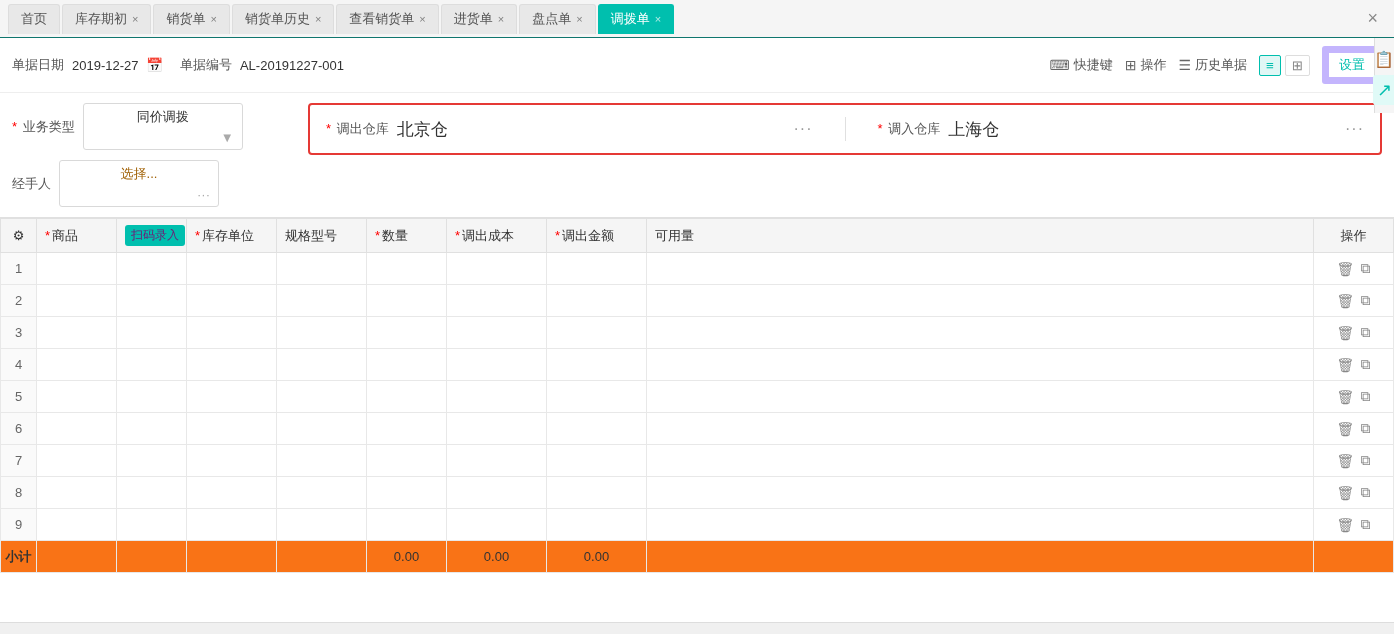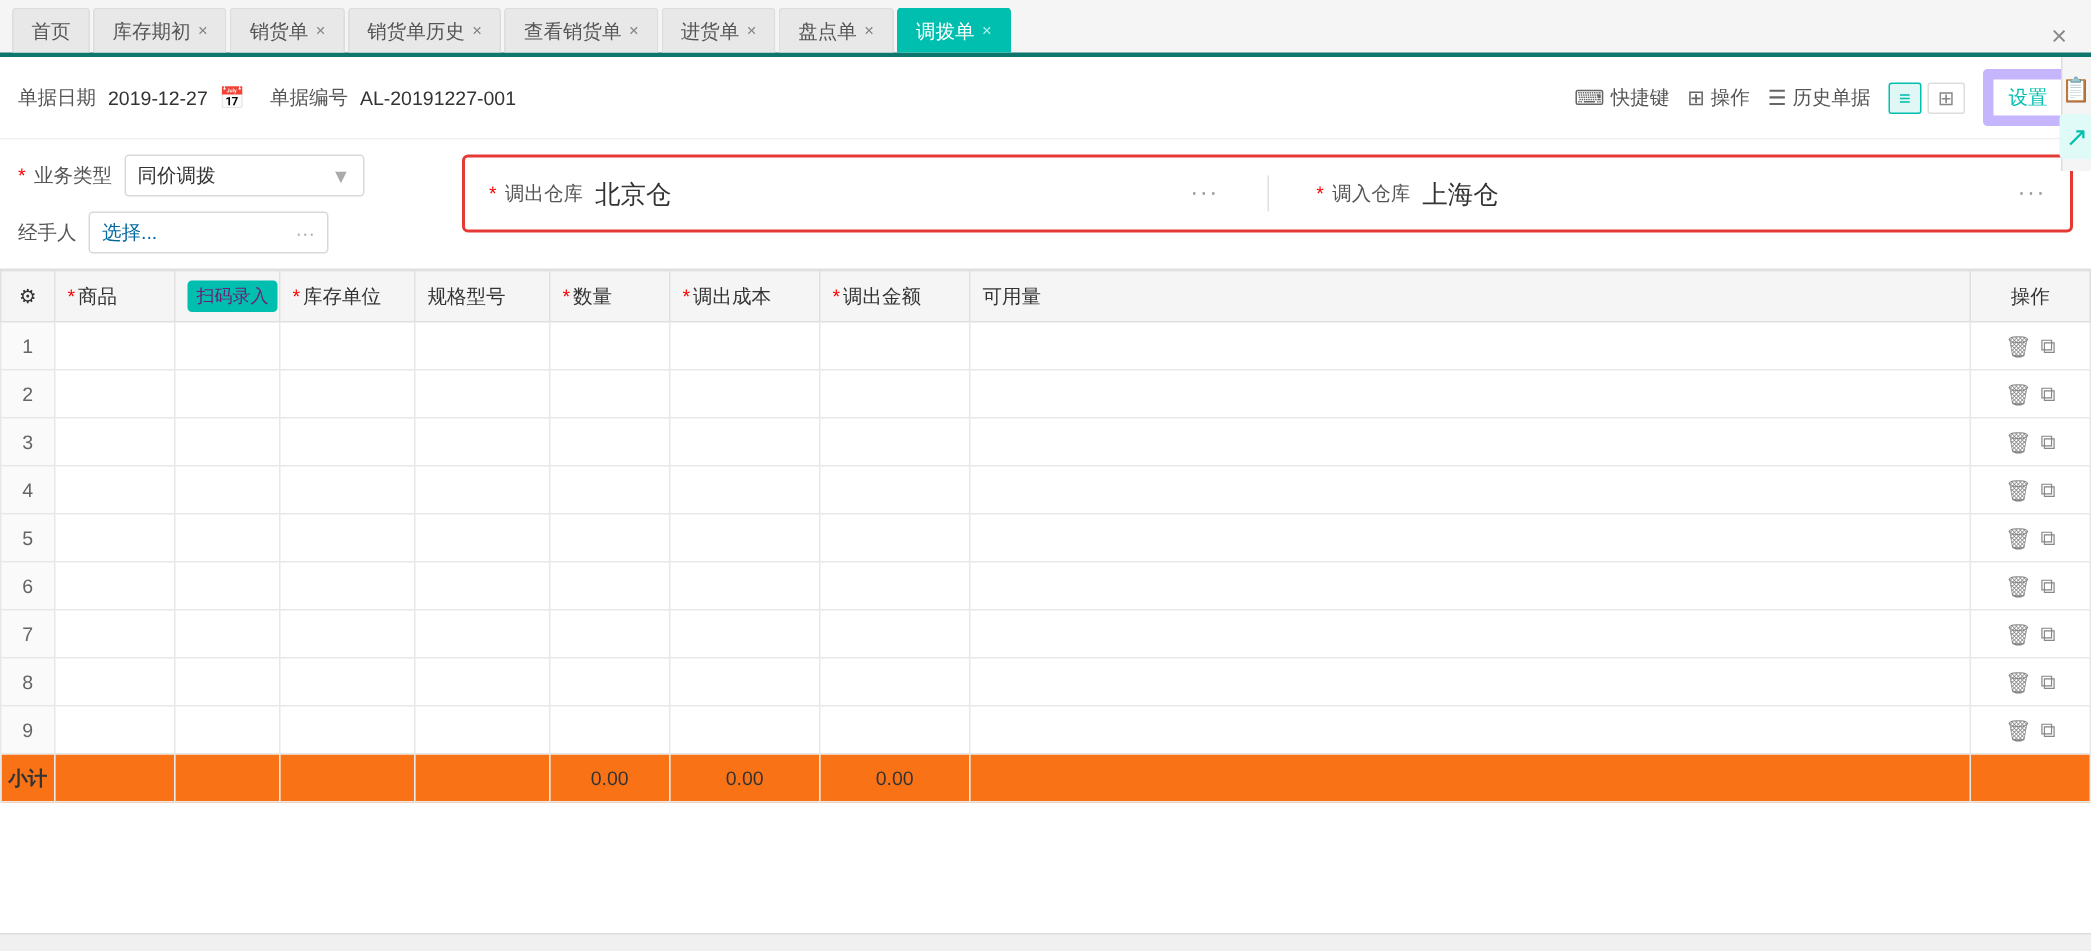--- a/index.html
+++ b/index.html
@@ -1,20 +1,20 @@
 <!DOCTYPE html>
 <html><head>
   <meta charset="utf-8">
   <style>
     * { box-sizing: border-box; margin: 0; padding: 0; }
     body { font-family: "Microsoft YaHei", "PingFang SC", sans-serif; font-size: 13px; background: #fff; color: #333; overflow: hidden; }
 
     
     .tab-bar {
-      display: flex; align-items: flex-end; background: #f5f5f5; border-bottom: 3px solid #0f766e;
+      display: flex; align-items: center; background: #f5f5f5; border-bottom: 1px solid #0f766e;
       height: 38px; padding: 0 8px; gap: 2px;
     }
     .tab-item {
       display: flex; align-items: center; padding: 0 12px; height: 30px; border-radius: 3px 3px 0 0;
       cursor: pointer; font-size: 13px; color: #555; background: #e8e8e8; border: 1px solid #ddd; border-bottom: none;
       white-space: nowrap; gap: 5px;
     }
     .tab-item.active { background: #00bfae; color: #fff; border-color: #00bfae; }
     .tab-item .close-x { font-size: 11px; color: inherit; opacity: 0.7; cursor: pointer; }
     .tab-item.active .close-x { color: #fff; }
@@ -42,21 +42,21 @@
     
     .form-section {
       display: flex; align-items: flex-start; padding: 10px 12px; gap: 16px; background: #fff;
     }
     .form-left { display: flex; flex-direction: column; gap: 10px; min-width: 280px; }
     .form-row { display: flex; align-items: center; gap: 8px; }
     .form-label { color: #555; font-size: 13px; white-space: nowrap; }
     .required-star { color: #f00; margin-right: 2px; }
     .form-select {
       display: flex; align-items: center; gap: 4px; border: 1px solid #d9d9d9; border-radius: 3px;
-      padding: 4px 8px; min-width: 160px; cursor: pointer; background: #fff; color: #333;
+      padding: 4px 8px; min-width: 160px; cursor: pointer; background: #fff; color: #333; flex-direction: column;
     }
     .form-select .arrow { color: #aaa; margin-left: auto; }
     .more-dots { color: #999; cursor: pointer; font-size: 16px; letter-spacing: 1px; }
 
     
     .red-box {
       border: 2px solid #e53935; border-radius: 4px; padding: 12px 16px;
       display: flex; align-items: center; gap: 32px; flex: 1;
     }
     .warehouse-group { display: flex; align-items: center; gap: 8px; flex: 1; }
@@ -176,21 +176,21 @@
           <span>业务类型</span>
         </span>
         <div class="form-select">
           <span>同价调拨</span>
           <span class="arrow">▼</span>
         </div>
       </div>
       <div class="form-row">
         <span class="form-label">经手人</span>
         <div class="form-select" style="color:#aaa;">
-          <span style="color:#0369a1;">选择...</span>
+          <span style="color:#a16207;">选择...</span>
           <span style="margin-left:auto;">···</span>
         </div>
       </div>
     </div>
 
     <div class="red-box">
       <div class="warehouse-group">
         <span class="warehouse-label">
           <span class="required-star">*</span>
           <span>调出仓库</span>

